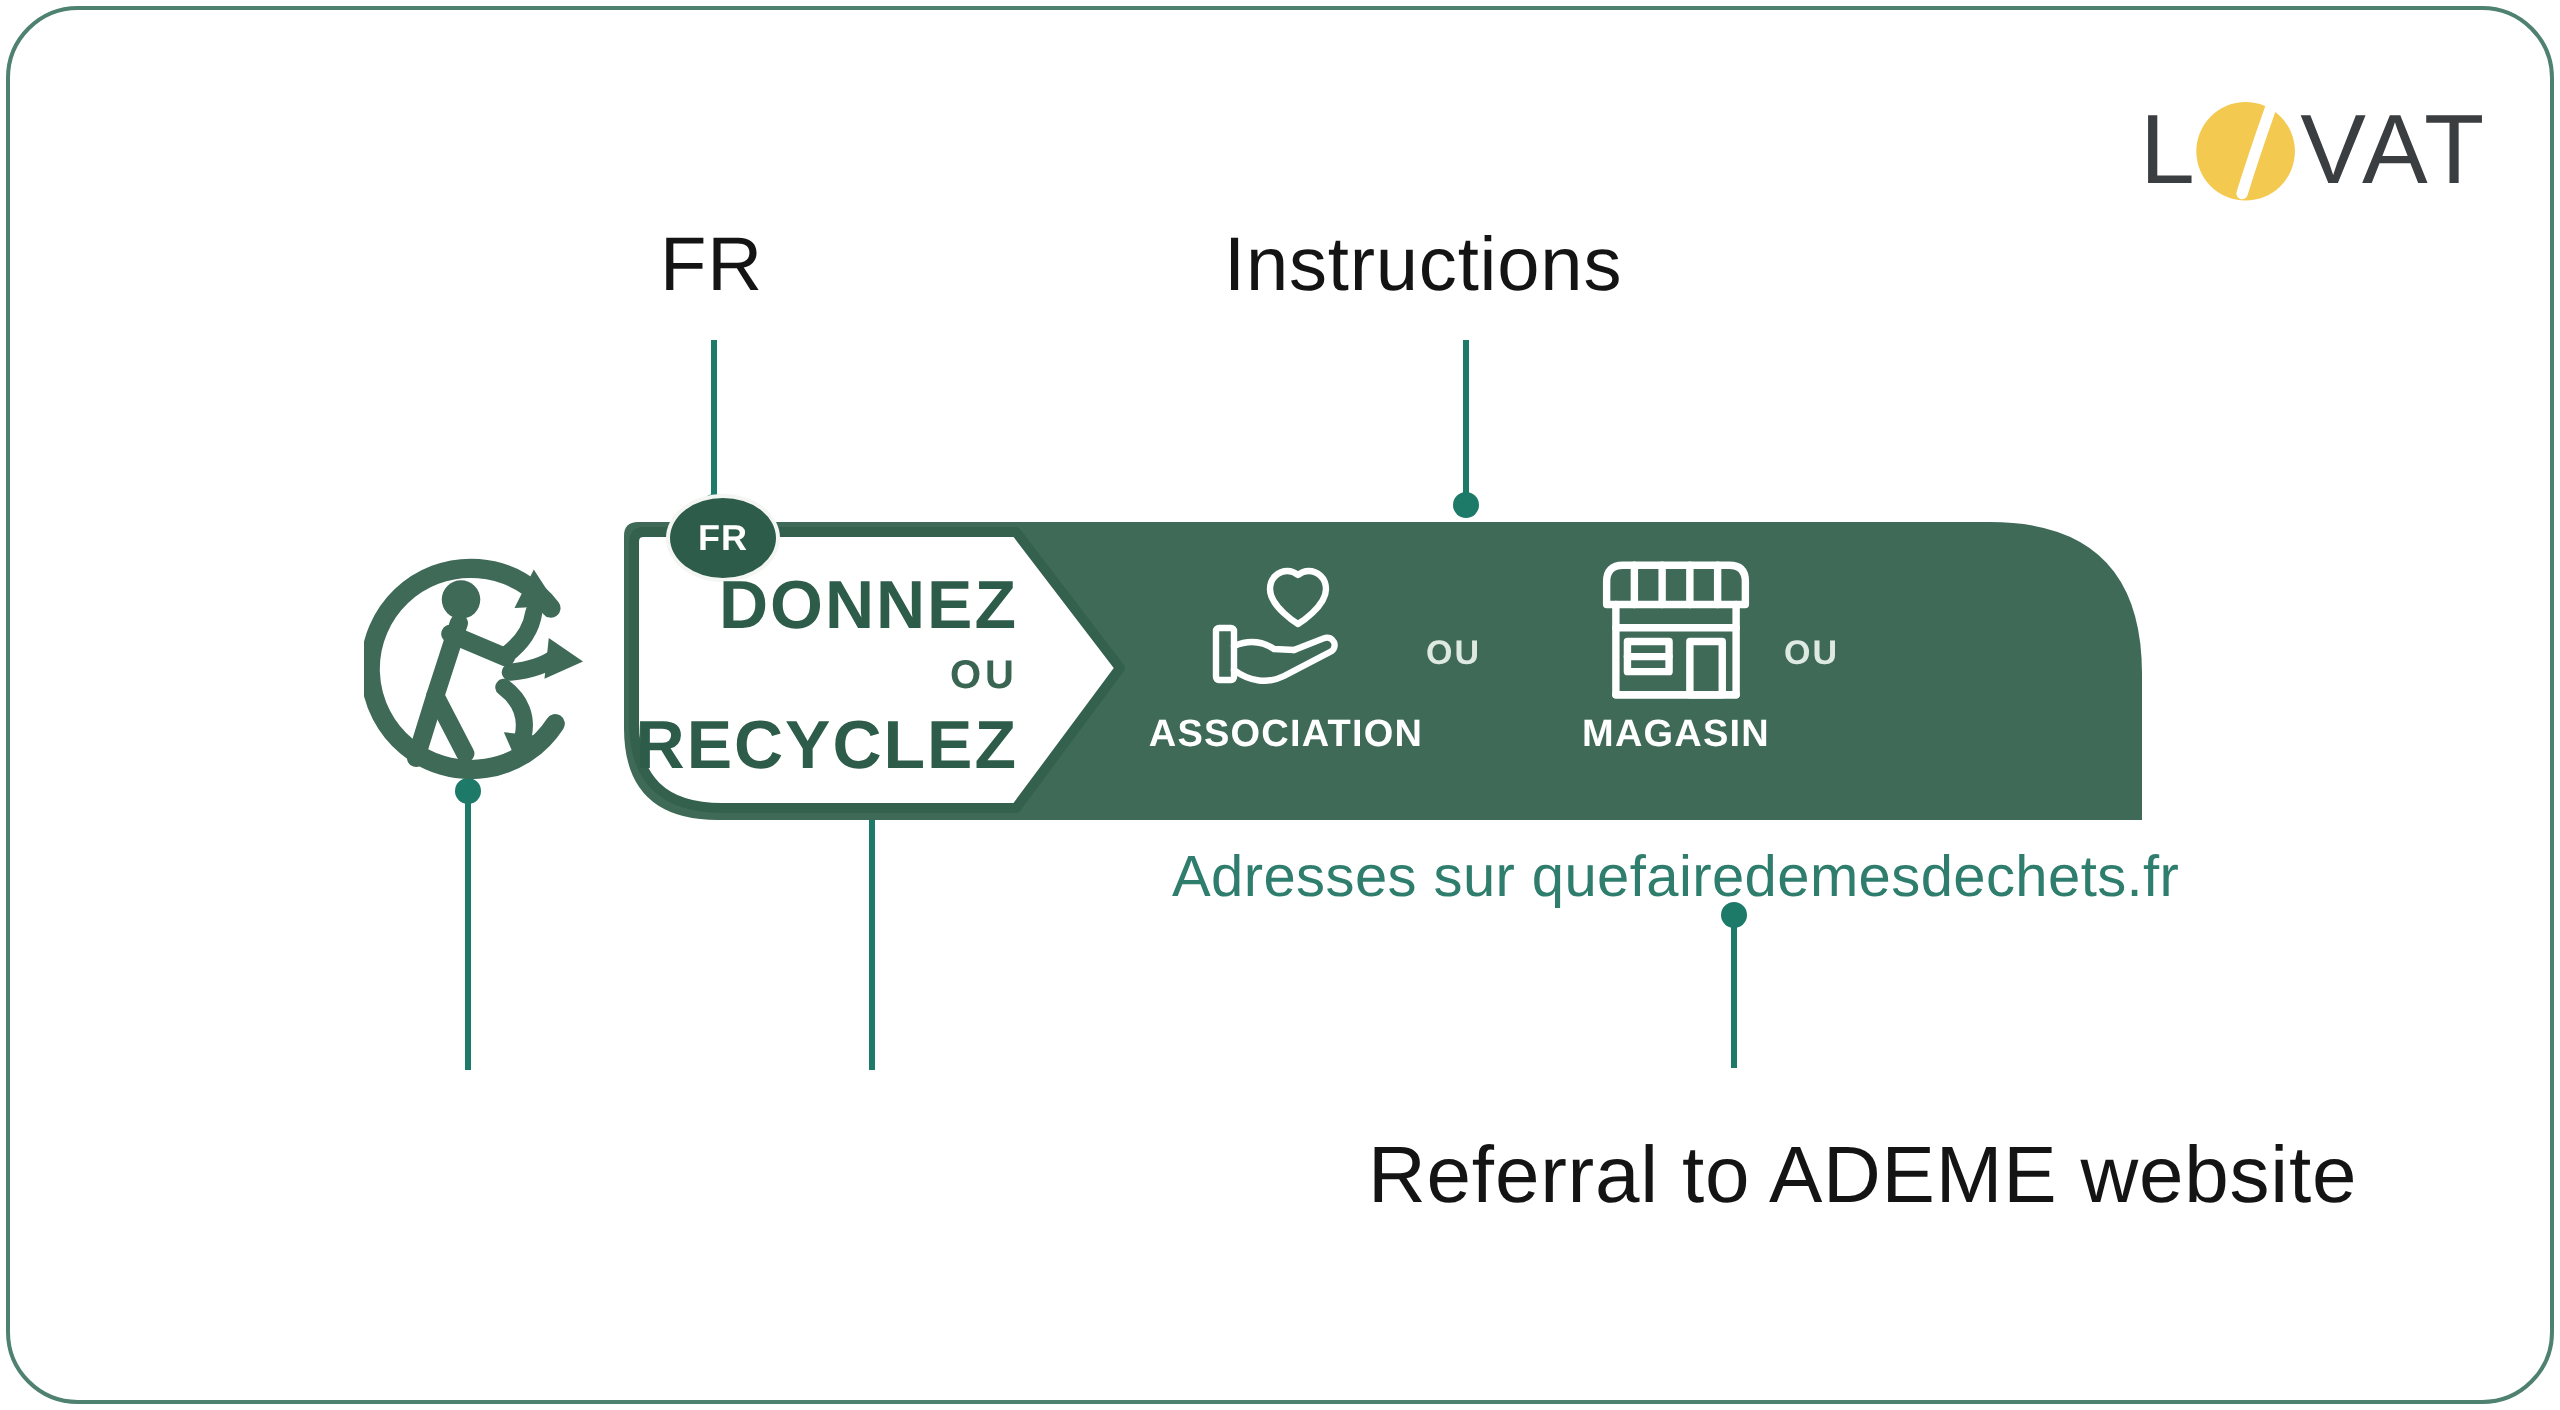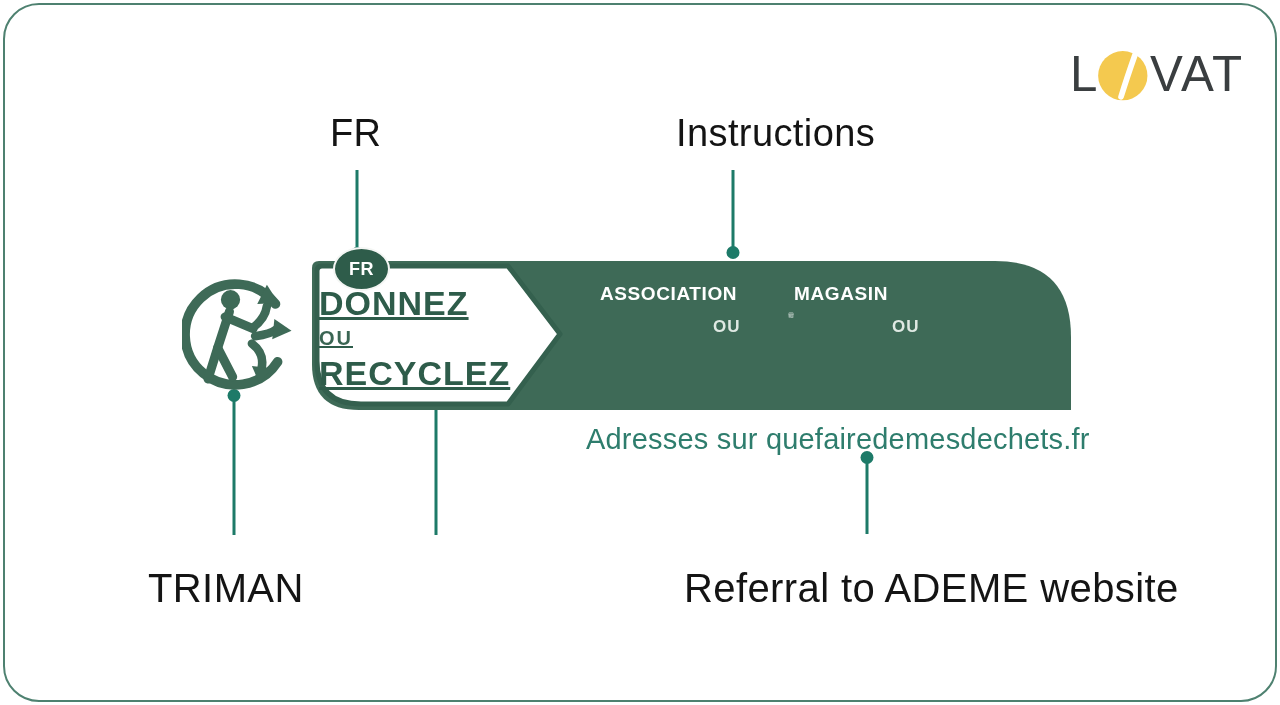--- a/index.html
+++ b/index.html
@@ -26,21 +26,21 @@
   .ann-label {
     position: absolute;
     color: #141414;
     font-weight: 500;
     letter-spacing: 0.4px;
     white-space: nowrap;
   }
   .ann-top { font-size: 38px; top: 112px; }
   .ann-bottom { font-size: 40px; top: 566px; }
   .lbl-fr { left: 330px; }
-  .lbl-instructions { left: 676px; }
+  .lbl-instructions { left: 612px; }
   .lbl-triman { left: 148px; }
   .lbl-messages { left: 364px; }
   .lbl-referral { left: 684px; }
 
   
   .connector { position: absolute; width: 13px; }
   .c-line {
     position: absolute; left: 50%; transform: translateX(-50%);
     width: 3px; background: #1d7a68;
   }
@@ -70,28 +70,28 @@
   
   .banner { position: absolute; left: 305px; top: 260px; width: 767px; height: 151px; }
   .banner-bg { position: absolute; inset: 0; }
   .fr-badge {
     position: absolute; left: 28px; top: -13px; width: 53px; height: 40px;
     background: #2e5c4a; border: 2px solid #f4f6f4; border-radius: 50%;
     display: flex; align-items: center; justify-content: center;
     color: #ffffff; font-size: 18px; font-weight: bold; letter-spacing: 0.5px;
   }
   .msg-block {
-    position: absolute; left: 14px; top: 26px; width: 200px;
-    text-align: left; color: #2e5c4a; text-decoration: underline;
+    position: absolute; left: 4px; top: 26px; width: 200px;
+    text-align: right; color: #2e5c4a;
   }
   .msg-line1, .msg-line3 { font-size: 34px; font-weight: bold; letter-spacing: 1px; line-height: 1; }
   .msg-line2 { font-size: 20px; font-weight: 600; letter-spacing: 2px; line-height: 1; margin: 8px 0; color: #3a6553; }
   .option {
     position: absolute; top: 18px;
-    display: flex; flex-direction: row; align-items: flex-start;
+    display: flex; flex-direction: column; align-items: center;
     color: #ffffff;
   }
   .option-label {
     margin-top: 5px; font-size: 19px; font-weight: bold; letter-spacing: 0.6px;
     white-space: nowrap;
   }
   .opt-association { left: 295px; width: 86px; }
   .opt-magasin     { left: 452px; width: 100px; margin-left: 31px; }
   .opt-dechetterie { left: 634px; width: 90px; }
   .ou-sep {
@@ -202,16 +202,15 @@
       </svg>
       <div class="option-label">MAGASIN</div>
     </div>
 
     <div class="ou-sep ou-2">OU</div>
 
   </div>
 
   <div class="referral-line">Adresses sur quefairedemesdechets.fr</div>
 
-  <div class="ann-label ann-bottom lbl-triman">TRIMAN</div>
   <div class="ann-label ann-bottom lbl-referral">Referral to ADEME website</div>
 
 </div>
 
 </body></html>

